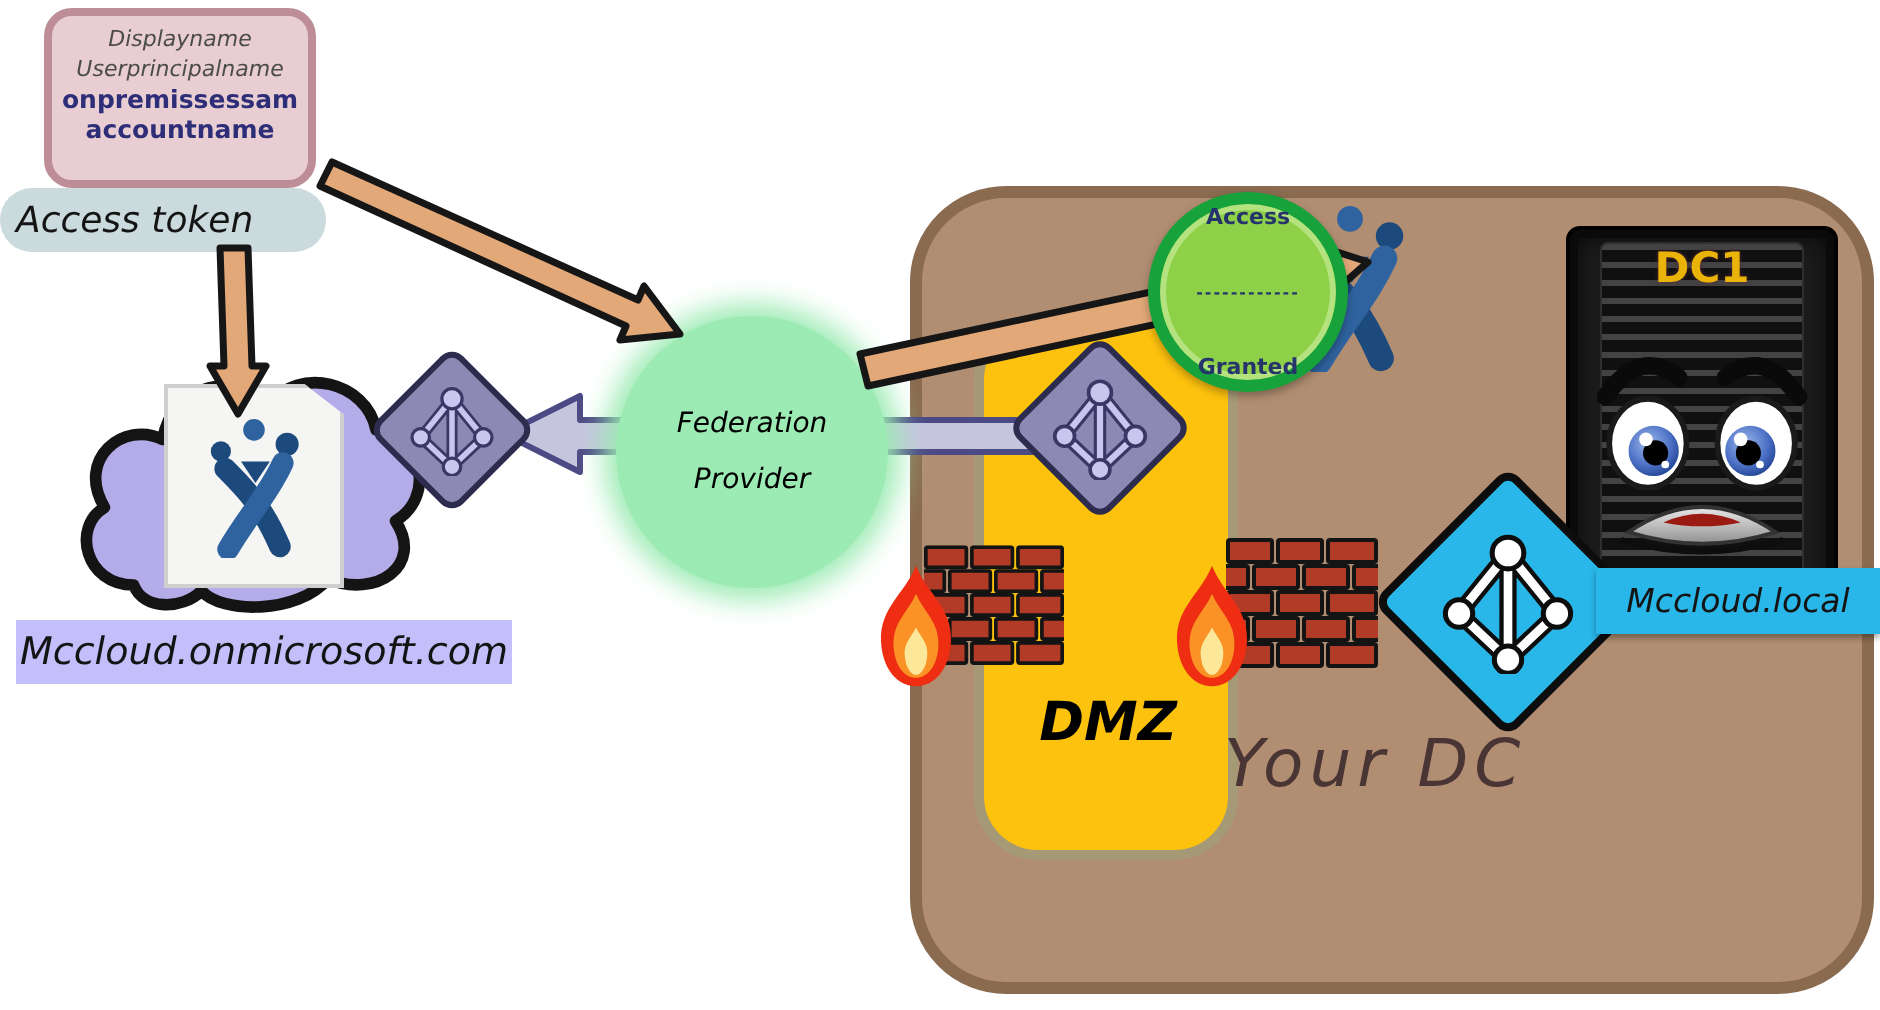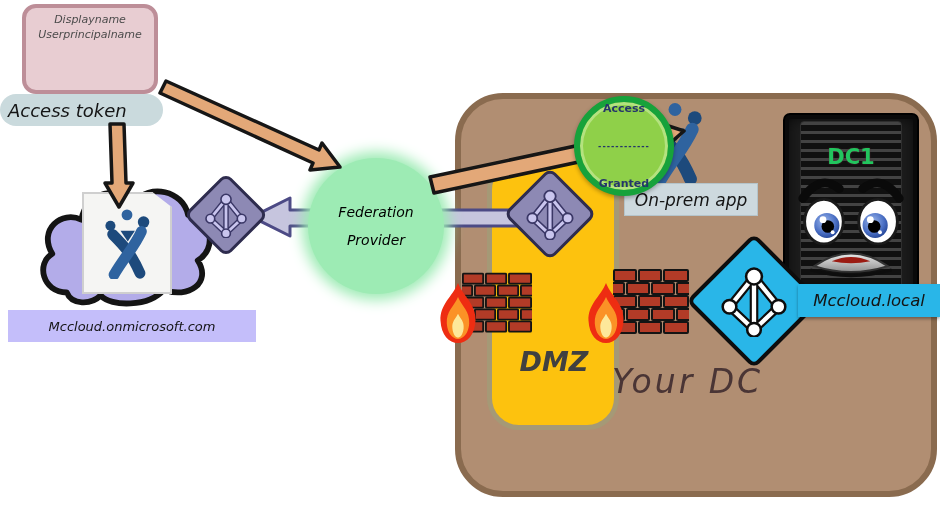--- a/index.html
+++ b/index.html
@@ -7,34 +7,34 @@
           font-family:"DejaVu Sans",sans-serif;}
   .abs{position:absolute;}
   .hand{font-style:italic;font-family:"DejaVu Sans",sans-serif;color:#141414;}
 
   
   .dc-container{left:455px;top:93px;width:470px;height:392px;background:#b18e72;
     border:6px solid #8a6b4f;border-radius:48px;z-index:1;}
   .dmz{left:487px;top:158px;width:122px;height:262px;background:#fdc20e;
     border:5px solid #a59976;border-radius:32px;z-index:2;}
   .dmz-label{left:498px;top:346px;width:112px;text-align:center;font-size:27px;
-    font-weight:600;color:#404040;z-index:3;}
+    font-weight:600;color:#000000;z-index:3;}
   .yourdc-label{left:612px;top:362px;width:185px;font-size:33px;letter-spacing:3px;
     color:#4a3535;z-index:3;}
 
   
   .tower{background:#1c1c1c;border:2px solid #000;border-radius:7px 7px 4px 4px;
     box-shadow:inset 0 0 0 4px #0a0a0a, inset 0 0 16px #000;z-index:4;}
   .tower1{left:783px;top:113px;width:132px;height:187px;}
   .tower2{left:783px;top:300px;width:132px;height:172px;}
   .vents{position:absolute;left:15px;right:15px;top:6px;bottom:6px;
     background:repeating-linear-gradient(180deg,#434343 0 3px,#101010 3px 9px);
     border:1px solid #2e2e2e;border-radius:4px;}
   .dc-label{position:absolute;top:7px;left:0;right:0;text-align:center;font-weight:bold;
-    font-size:21px;color:#22c55e;text-shadow:0 0 2px #5a2a36;z-index:3;margin-top:23px;}
+    font-size:21px;color:#eab308;text-shadow:0 0 2px #5a2a36;z-index:3;}
   .face{position:absolute;left:8px;width:116px;z-index:2;}
   .face1{top:36px;height:148px;}
   .face2{top:30px;height:138px;}
   .badge{position:absolute;bottom:5px;left:50%;transform:translateX(-50%);
     width:22px;height:9px;background:#2c4f86;border-radius:2px;z-index:3;}
 
   
   .diamond{border-radius:8px;}
   .diamond-cyan{left:706px;top:253px;width:88px;height:88px;transform:rotate(45deg);
     background:#29b6e8;border:4px solid #0d0d0d;z-index:6;}
@@ -69,21 +69,21 @@
     display:flex;flex-direction:column;align-items:center;justify-content:space-between;z-index:8;}
   .granted div{font-size:11px;font-weight:bold;color:#25356b;line-height:13px;}
   .granted .dash{font-size:8px;letter-spacing:1px;}
 
   
   .cloud-svg{left:28px;top:168px;width:194px;height:152px;z-index:6;}
   .doc{left:82px;top:192px;width:86px;height:98px;background:#f5f5f3;border:2px solid #cfcfcf;
     clip-path:polygon(0 0,78% 0,100% 15%,100% 100%,0 100%);z-index:6;
     display:flex;align-items:center;justify-content:center;}
   .cloud-label{left:8px;top:310px;width:248px;height:32px;background:#c4befa;
-    display:flex;align-items:center;justify-content:center;font-size:13px;z-index:2;}
+    display:flex;align-items:center;justify-content:center;font-size:19px;z-index:2;}
 
   
   .claims{left:22px;top:4px;width:136px;height:90px;background:#e8cdd2;
     border:4px solid #bd8e98;border-radius:14px;text-align:center;padding-top:5px;
     box-sizing:border-box;z-index:7;}
   .claim-line{font-size:11px;font-style:italic;color:#4b4b4b;line-height:14.5px;}
   .claim-bold{font-size:12.5px;font-weight:bold;color:#2e2e78;line-height:15px;}
   .token{left:0;top:94px;width:163px;height:32px;background:#cadadd;display:flex;
     align-items:center;font-size:18px;padding-left:8px;box-sizing:border-box;z-index:6;border-radius:16px;}
 
@@ -240,35 +240,36 @@
   <div class="abs diamond diamond-purple d-cloud">
     <svg class="net-purple" width="46" height="46" viewBox="0 0 100 100">
         <use href="#adnet"></use>
       </svg>
   </div>
   <div class="abs cloud-label hand">Mccloud.onmicrosoft.com</div>
 
   <div class="abs claims">
     <div class="claim-line">Displayname</div>
     <div class="claim-line">Userprincipalname</div>
+    <div class="claim-bold">onpremissessam</div>
+    <div class="claim-bold">accountname</div>
   </div>
   <div class="abs token hand">Access token</div>
 
   <svg class="abs arrows-orange" viewBox="0 0 940 505">
     <g fill="#e3a878" stroke="#161616" stroke-width="3.5" stroke-linejoin="round">
       <polygon points="160,93 313,163 310,170 340,167 322,143 319,150 166,81"></polygon>
       <polygon points="110,124 112,183 105,183 119,207 133,183 126,183 124,124"></polygon>
       <polygon points="434,193 658,145 660,152 684,131 653,121 655,129 430,177"></polygon>
     </g>
   </svg>
 
   <div class="abs granted">
     <div>Access</div>
     <div class="dash">------------</div>
     <div>Granted</div>
   </div>
 
   <svg class="abs onprem-icon" viewBox="0 0 80 100">
       <use href="#aadperson"></use>
     </svg>
-  <div class="abs onprem-label hand">On-prem app</div>
 
 </div>
 
 </body></html>

